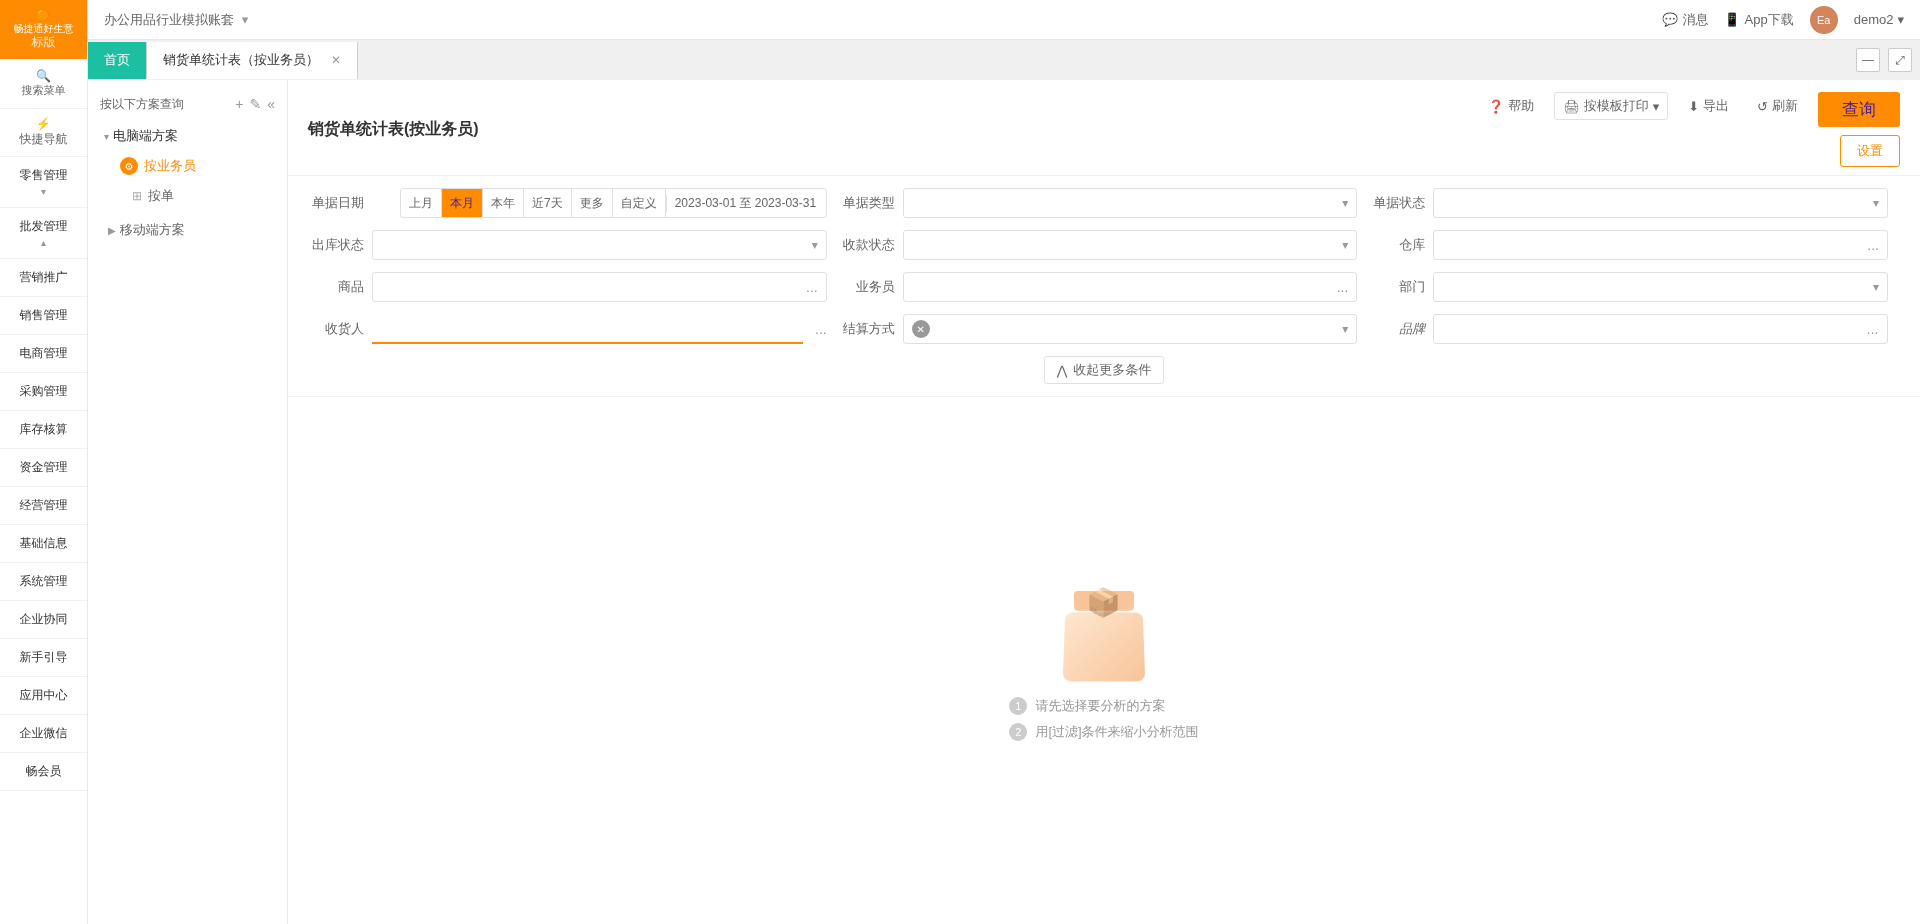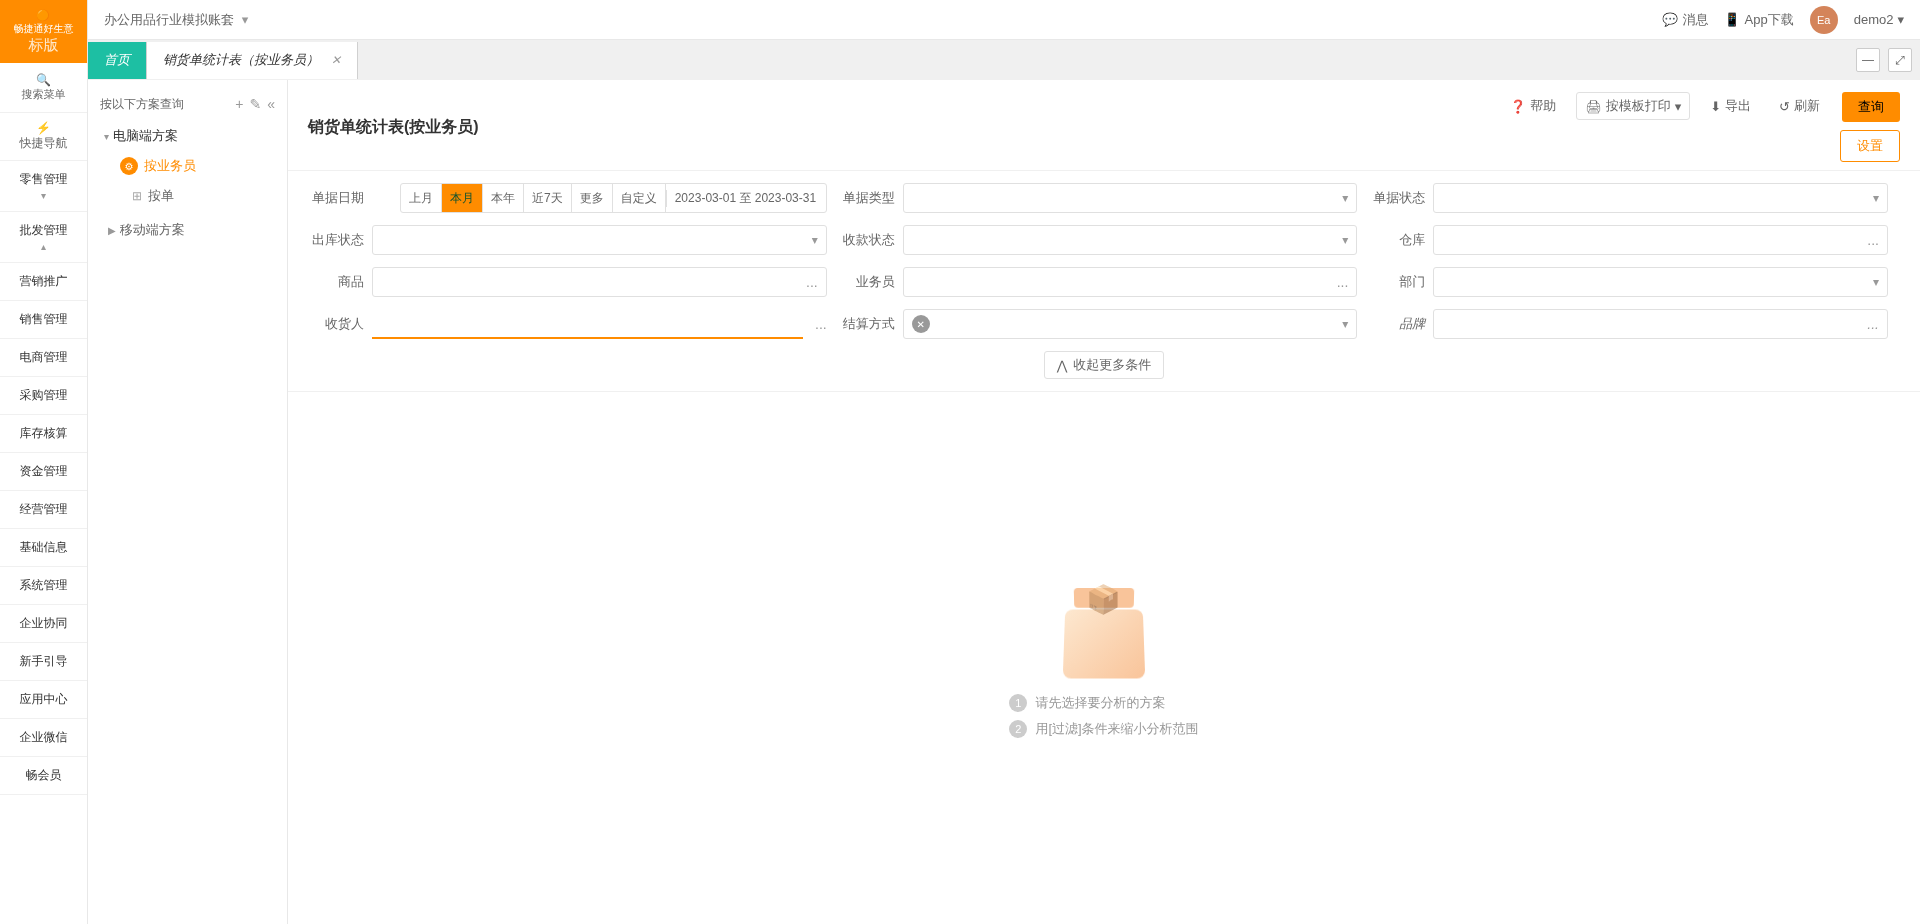--- a/index.html
+++ b/index.html
@@ -17,21 +17,21 @@
     .main { flex: 1; display: flex; flex-direction: column; overflow: hidden; }
     .topbar { height: 40px; background: #fff; border-bottom: 1px solid #e8e8e8; display: flex; align-items: center; padding: 0 16px; gap: 16px; }
     .topbar-title { color: #666; font-size: 13px; cursor: pointer; }
     .topbar-title .arrow { margin-left: 4px; color: #999; }
     .topbar-right { margin-left: auto; display: flex; align-items: center; gap: 16px; }
     .topbar-icon-btn { display: flex; align-items: center; gap: 4px; color: #666; font-size: 13px; cursor: pointer; }
     .user-avatar { width: 28px; height: 28px; border-radius: 50%; background: #d4845a; display: flex; align-items: center; justify-content: center; color: #fff; font-size: 11px; cursor: pointer; }
 
     
     .tabs-bar { height: 40px; background: #f0f0f0; display: flex; align-items: center; padding: 0; }
-    .tab { height: 37px; padding: 0 16px; display: flex; align-items: center; gap: 8px; cursor: pointer; font-size: 13px; color: #666; background: #e0e0e0; border-right: 1px solid #d0d0d0; font-style: italic; }
+    .tab { height: 37px; padding: 0 16px; display: flex; align-items: center; gap: 8px; cursor: pointer; font-size: 13px; color: #666; background: #e0e0e0; border-right: 1px solid #d0d0d0; }
     .tab.active { background: #fff; color: #333; border-bottom: none; }
     .tab-home { background: #1dbfa3; color: #fff; font-weight: 500; }
     .tab-close { color: #999; font-size: 12px; margin-left: 4px; }
     .tabs-right { margin-left: auto; display: flex; align-items: center; padding-right: 8px; gap: 8px; }
     .tabs-action-btn { width: 24px; height: 24px; border: 1px solid #ccc; background: #fff; cursor: pointer; display: flex; align-items: center; justify-content: center; font-size: 12px; color: #666; border-radius: 2px; }
 
     
     .content { flex: 1; display: flex; overflow: hidden; background: #fff; }
 
     
@@ -53,33 +53,33 @@
 
     
     .right-panel { flex: 1; display: flex; flex-direction: column; overflow: hidden; }
 
     
     .page-header { padding: 12px 20px 8px; display: flex; align-items: center; justify-content: space-between; border-bottom: 1px solid #f0f0f0; }
     .page-title { font-size: 16px; font-weight: 700; color: #333; text-align: right; }
     .page-actions { display: flex; align-items: center; gap: 12px; }
     .page-action-btn { display: flex; align-items: center; gap: 4px; color: #666; font-size: 13px; cursor: pointer; padding: 4px 8px; border-radius: 3px; }
     .print-btn { display: flex; align-items: center; gap: 4px; color: #666; font-size: 13px; cursor: pointer; padding: 4px 8px; border: 1px solid #e0e0e0; border-radius: 3px; }
-    .query-btn { background: #ff8c00; color: #000000; border: none; padding: 6px 16px; border-radius: 3px; cursor: pointer; font-size: 13px; }
+    .query-btn { background: #ff8c00; color: #4c1d95; border: none; padding: 6px 24px; border-radius: 3px; cursor: pointer; font-size: 17px; }
     .settings-btn { border: 1px solid #ff8c00; color: #ff8c00; background: #fff; padding: 6px 16px; border-radius: 3px; cursor: pointer; font-size: 13px; margin-top: 4px; }
 
     
     .filter-area { padding: 12px 20px; border-bottom: 1px solid #f0f0f0; }
     .filter-row { display: flex; align-items: center; gap: 0; margin-bottom: 12px; }
     .filter-label { color: #666; font-size: 13px; white-space: nowrap; min-width: 56px; text-align: right; }
     .filter-select { flex: 1; height: 30px; border: 1px solid #e0e0e0; border-radius: 3px; padding: 0 8px; font-size: 13px; background: #fff; cursor: pointer; display: flex; align-items: center; justify-content: space-between; position: relative; }
     .filter-select-arrow { color: #999; font-size: 12px; }
     .date-filter { display: flex; align-items: center; gap: 0; height: 30px; border: 1px solid #e0e0e0; border-radius: 3px; flex: 1; overflow: hidden; margin-left: 28px; }
     .date-btn { padding: 0 8px; height: 100%; display: flex; align-items: center; font-size: 12px; color: #666; cursor: pointer; border-right: 1px solid #e0e0e0; white-space: nowrap; }
     .date-btn:last-child { border-right: none; }
-    .date-btn.active { background: #ff8c00; color: #14532d; align-items: center; }
+    .date-btn.active { background: #ff8c00; color: #4c1d95; align-items: center; }
     .date-range { padding: 0 8px; color: #666; font-size: 12px; display: flex; align-items: center; border-left: 1px solid #e0e0e0; }
     .filter-dots { color: #999; cursor: pointer; font-size: 14px; margin-left: 4px; }
     .filter-clear-btn { width: 18px; height: 18px; border-radius: 50%; background: #999; color: #fff; display: flex; align-items: center; justify-content: center; font-size: 10px; cursor: pointer; }
     .filter-input-underline { flex: 1; height: 30px; border: none; border-bottom: 2px solid #ff8c00; padding: 0 8px; font-size: 13px; outline: none; background: transparent; }
     .collapse-btn { display: flex; align-items: center; justify-content: center; gap: 6px; color: #666; font-size: 13px; cursor: pointer; padding: 4px 12px; border: 1px solid #e0e0e0; border-radius: 3px; background: #fff; margin: 0 auto; }
 
     
     .empty-state { flex: 1; display: flex; flex-direction: column; align-items: center; justify-content: center; gap: 16px; }
     .empty-tips { display: flex; flex-direction: column; gap: 8px; }
     .empty-tip { display: flex; align-items: flex-start; gap: 8px; color: #999; font-size: 13px; }
@@ -91,21 +91,21 @@
     .filter-group { flex: 1; display: flex; align-items: center; gap: 8px; padding: 0 12px 0 0; }
     .filter-group:not(:last-child) { border-right: none; }
   </style>
 </head>
 <body>
 
 <div class="sidebar">
   <div class="sidebar-logo">
     <div>🟠</div>
     <div style="font-size:10px;">畅捷通好生意</div>
-    <div style="font-size:15px;opacity:0.8;">标版</div>
+    <div style="font-size:12px;opacity:0.8;">标版</div>
   </div>
   <div class="sidebar-search">
     <div>🔍</div>
 
     <div style="font-size:11px;">搜索菜单</div>
   </div>
   <div class="sidebar-nav-label">
     <div>⚡</div>
     <div>快捷导航</div>
   </div>

